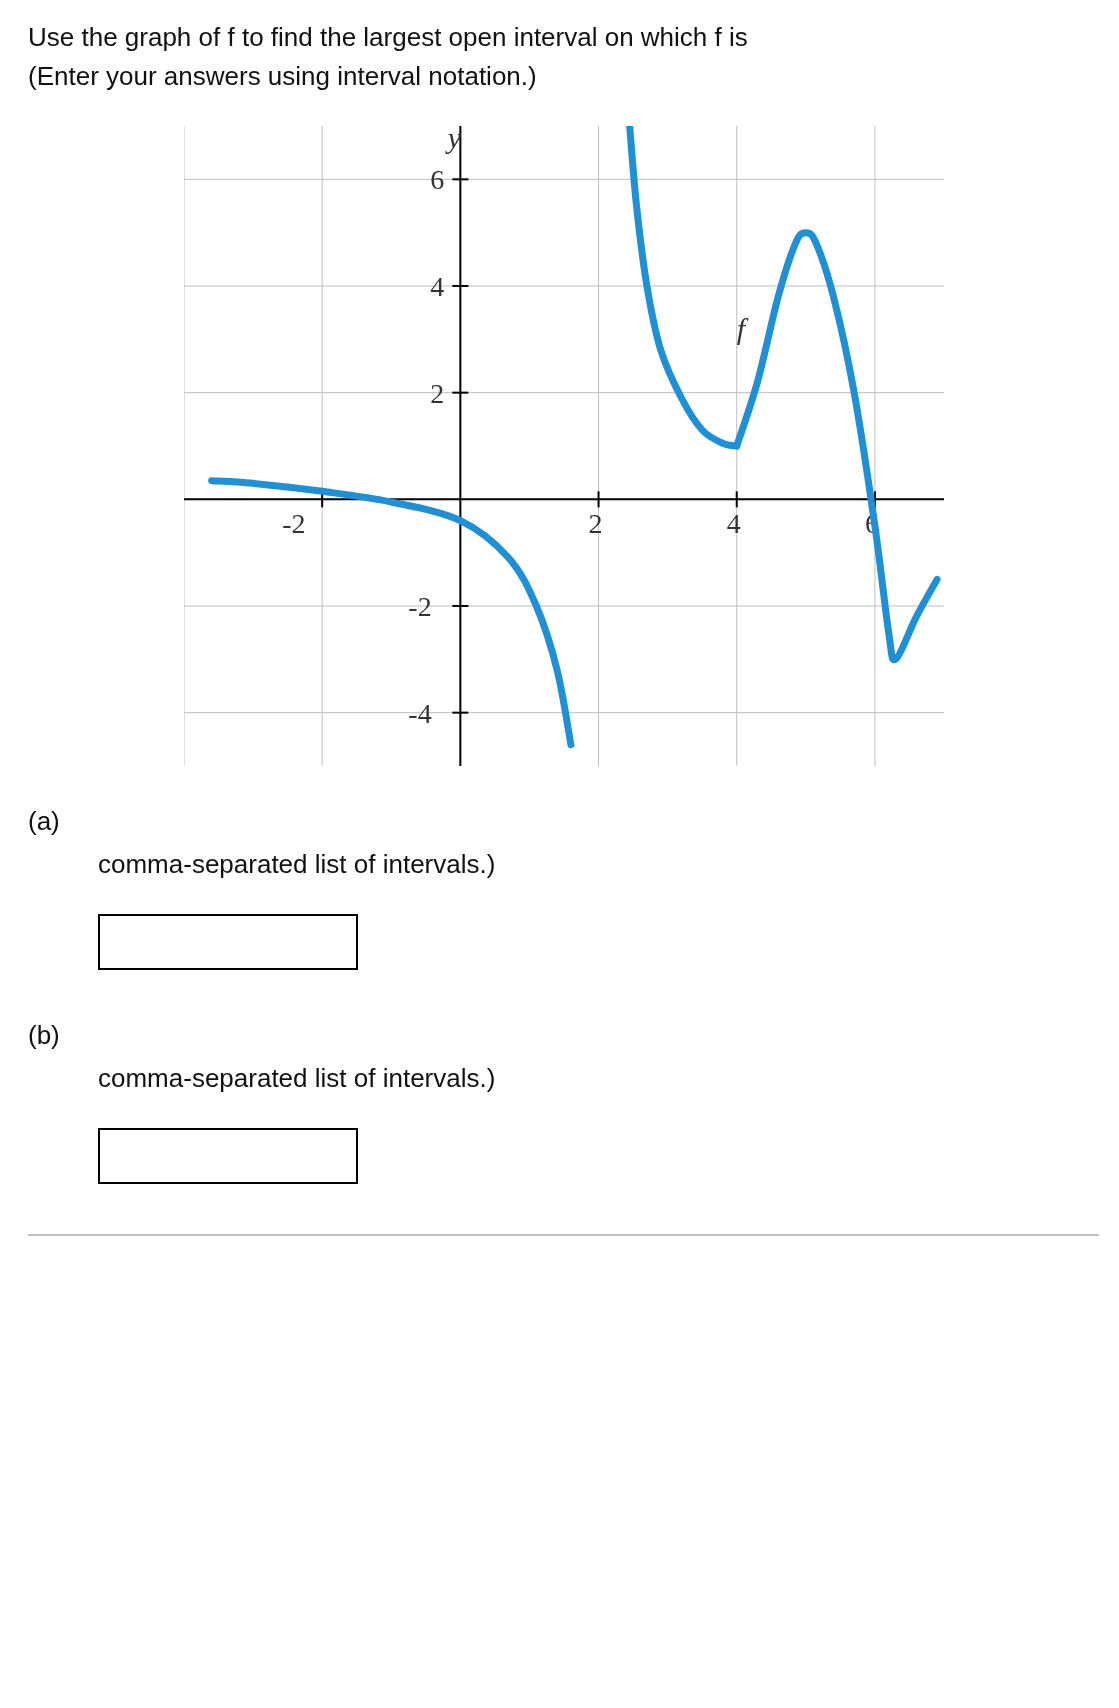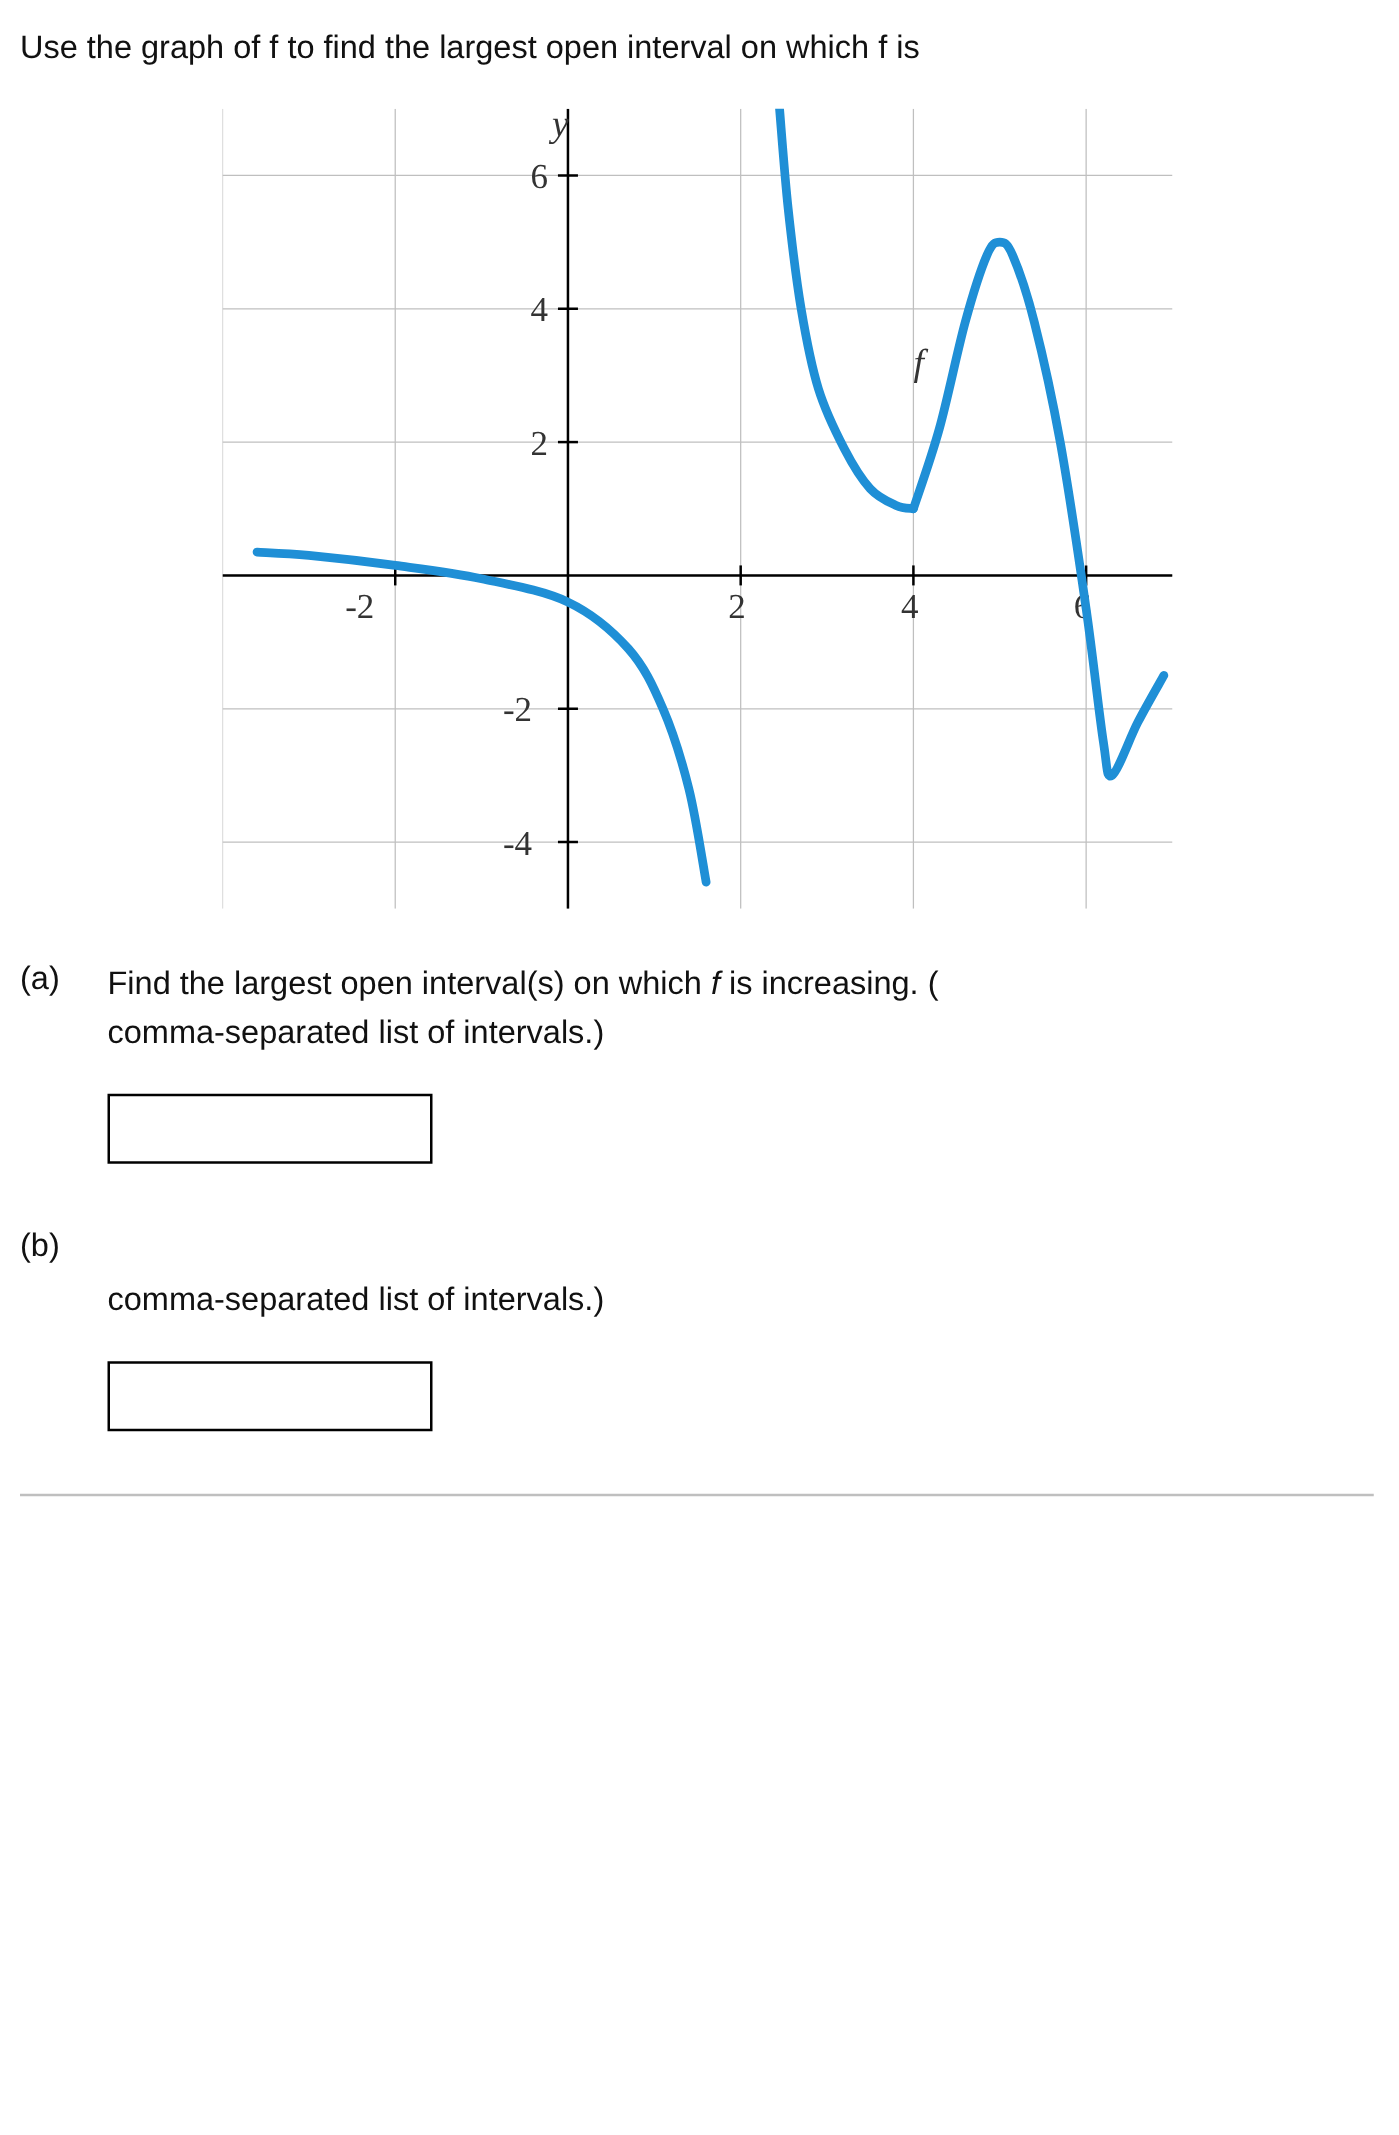--- a/index.html
+++ b/index.html
@@ -5,21 +5,21 @@
   html, body {
     margin: 0;
     padding: 0;
     background: #ffffff;
     font-family: Verdana, Geneva, sans-serif;
     font-size: 26px;
     color: #111;
     width: 1119px;
   }
   .page {
-    padding: 18px 20px 40px 16px;
+    padding: 18px 20px 40px 28px;
   }
   .question-stem {
     line-height: 1.5;
     margin-bottom: 30px;
   }
   .ital { font-style: italic; }
   .graph-wrap {
     display: flex;
     justify-content: center;
     margin: 10px 0 40px 0;
@@ -62,20 +62,21 @@
     fill: #333;
   }
 </style>
 </head>
 <body>
 
 <div class="page">
 
   <div class="question-stem">
     <span>Use the graph of f to find the largest open interval on which f is</span><br>
+    <span>(Enter your answers using interval notation.)</span>
   </div>
 
   <div class="graph-wrap">
     <svg id="graph-svg" width="760" height="640" viewBox="0 0 760 640">
 
     <g stroke="#bfbfbf" stroke-width="1">
           <line x1="0" y1="0" x2="0" y2="640"></line>
           <line x1="138.1818181818182" y1="0" x2="138.1818181818182" y2="640"></line>
           <line x1="276.3636363636364" y1="0" x2="276.3636363636364" y2="640"></line>
           <line x1="414.5454545454545" y1="0" x2="414.5454545454545" y2="640"></line>
@@ -114,21 +115,21 @@
         <path d="M 445.6363636363637 0 C 446.7878787878788 13.333333333333334, 449.6666666666667 53.33333333333333, 452.54545454545456 80 C 455.42424242424244 106.66666666666667, 458.8787878787879 136, 462.90909090909093 160 C 466.939393939394 184, 470.969696969697 205.33333333333334, 476.72727272727275 224 C 482.4848484848485 242.66666666666666, 490.54545454545456 258.66666666666663, 497.45454545454544 271.99999999999994 C 504.3636363636363 285.33333333333326, 511.27272727272725 296.44444444444446, 518.1818181818181 304 C 525.090909090909 311.55555555555554, 533.1515151515151 314.6666666666667, 538.9090909090909 317.33333333333337 C 544.6666666666666 320.00000000000006, 550.4242424242425 319.55555555555554, 552.7272727272727 320" fill="none" stroke="#1f8fd6" stroke-width="7" stroke-linecap="round" stroke-linejoin="round"></path>
         <path d="M 552.7272727272727 320 C 556.1818181818182 309.3333333333333, 566.5454545454546 280.8888888888889, 573.4545454545455 256 C 580.3636363636364 231.11111111111111, 587.8484848484848 193.77777777777774, 594.1818181818181 170.66666666666663 C 600.5151515151515 147.55555555555551, 606.8484848484849 127.99999999999993, 611.4545454545455 117.33333333333326 C 616.0606060606061 106.66666666666659, 618.3636363636364 106.66666666666663, 621.8181818181819 106.66666666666663 C 625.2727272727274 106.66666666666663, 627.5757575757576 106.66666666666659, 632.1818181818182 117.33333333333326 C 636.7878787878789 127.99999999999993, 643.1212121212122 145.77777777777774, 649.4545454545455 170.66666666666663 C 655.7878787878788 195.55555555555551, 663.2727272727273 228.4444444444444, 670.1818181818181 266.66666666666663 C 677.090909090909 304.88888888888886, 685.1515151515151 360, 690.9090909090909 400 C 696.6666666666666 440, 701.2727272727273 484.4444444444444, 704.7272727272727 506.66666666666663 C 708.1818181818182 528.8888888888889, 707.030303030303 536, 711.6363636363636 533.3333333333334 C 716.2424242424242 530.6666666666667, 725.4545454545455 504, 732.3636363636364 490.6666666666667 C 739.2727272727273 477.33333333333337, 749.6363636363636 459.55555555555554, 753.0909090909091 453.3333333333333" fill="none" stroke="#1f8fd6" stroke-width="7" stroke-linecap="round" stroke-linejoin="round"></path>
       </svg>
   </div>
 
   <div class="parts">
 
     <div class="part">
       <div class="part-label">(a)</div>
       <div class="part-body">
-        <span>Find the largest open interval(s) on which <span class="ital">f</span> is increasing. (</span><br>
+        <br>
         <span>comma-separated list of intervals.)</span>
         <div>
           <input type="text" class="answer-box" style="">
         </div>
       </div>
     </div>
 
     <div class="part">
       <div class="part-label">(b)</div>
       <div class="part-body">

